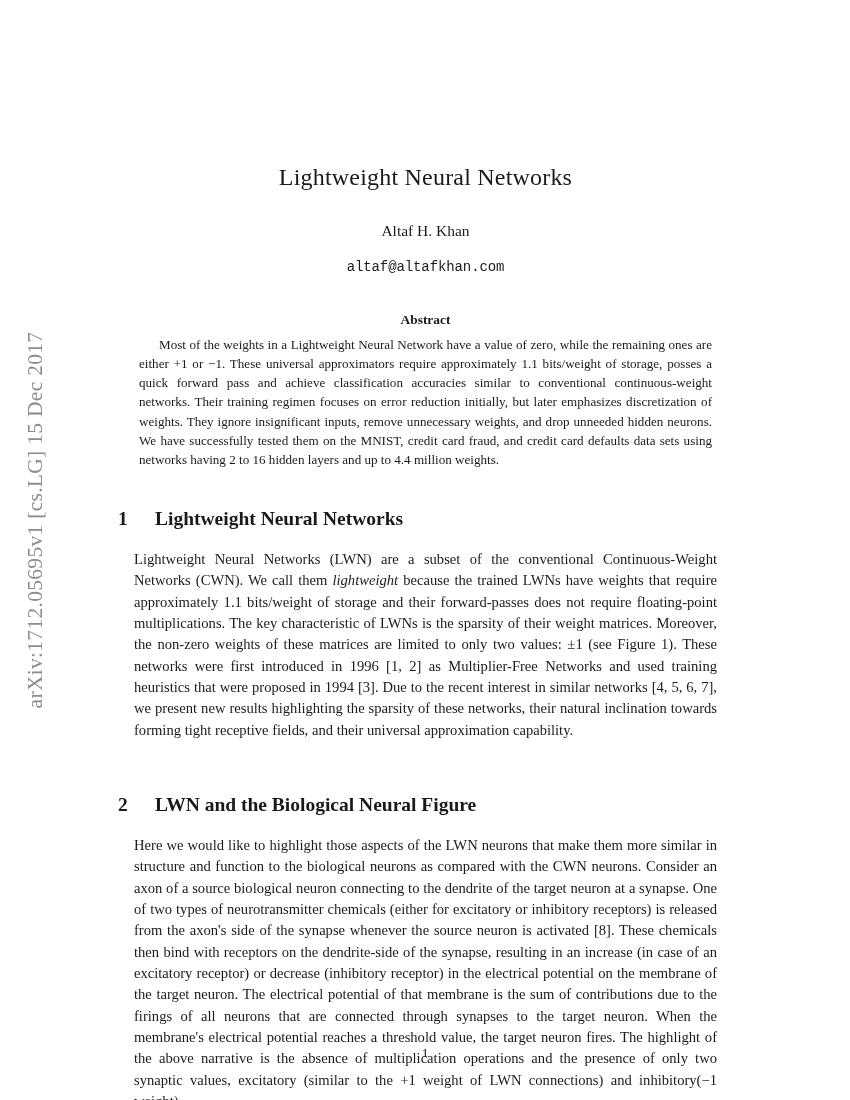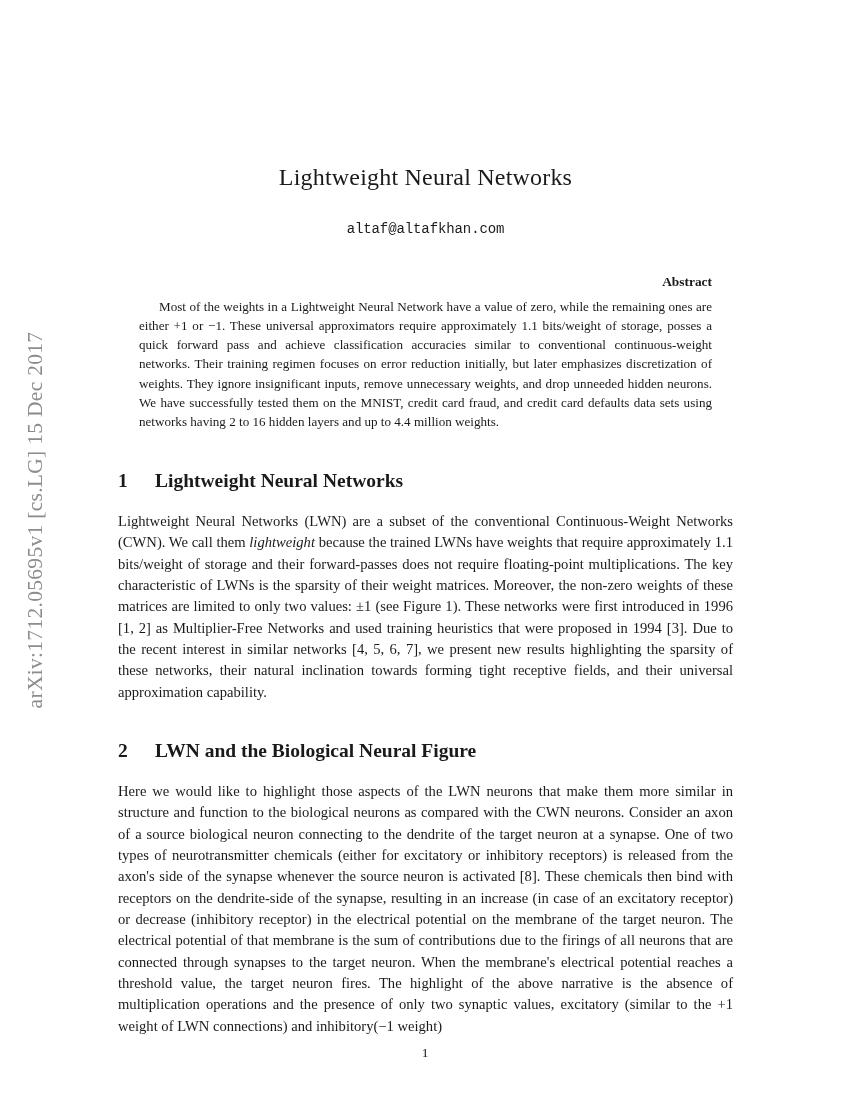--- a/index.html
+++ b/index.html
@@ -61,32 +61,32 @@
     text-align: center;
     margin-top: 29px;
     line-height: 1.42;
   }
   .author-name { font-size: 15.5px; display: block; }
   .author-email {
     display: block;
     font-family: "Liberation Mono", "DejaVu Sans Mono", monospace;
     font-size: 14px;
     letter-spacing: -0.1px;
-    margin-top: 2px;
+    margin-top: 16px;
   }
   .author-address { display: block; font-size: 15.5px; margin-top: 1px; }
   .doc-date { text-align: center; font-size: 15.5px; margin-top: 22px; }
 
   
   .abstract-wrap {
     margin: 0 21px;
     padding-top: 34px;
   }
   .abstract-heading {
-    text-align: right;
+    text-align: center;
     font-size: 13.4px;
     font-weight: bold;
     margin: 0 0 7px 0;
   }
   .abstract-body {
     font-size: 13.1px;
     line-height: 1.465;
     text-align: justify;
     text-indent: 20px;
     margin: 0;
@@ -103,21 +103,21 @@
   .section-num { width: 37px; flex: 0 0 37px; }
   .section-title { flex: 1 1 auto; }
 
   #sec1 { padding-top: 39px; }
   #sec2 { padding-top: 37px; }
 
   .body-par {
     font-size: 14.6px;
     line-height: 1.462;
     text-align: justify;
-    margin: 0;
+    margin: 16px;
     hyphens: none;
   }
   .par-gap-heading { margin-top: 19px; }
 
   i.em { font-style: italic; }
 
   
   #page-number {
     position: absolute;
     left: 0;
@@ -134,20 +134,21 @@
 
   <div id="arxiv-stamp">
     <span class="stamp-text">arXiv:1712.05695v1  [cs.LG]  15 Dec 2017</span>
   </div>
 
   <div id="content">
 
     <h1 class="doc-title">Lightweight Neural Networks</h1>
 
     <div class="author-block">
+      <span class="author-name">Altaf H. Khan</span>
       <span class="author-email">altaf@altafkhan.com</span>
     </div>
 
 
     <div class="abstract-wrap">
       <div class="abstract-heading">Abstract</div>
       <p class="abstract-body">Most of the weights in a Lightweight Neural Network have a value of zero, while the remaining ones are either +1 or −1. These universal approximators require approximately 1.1 bits/weight of storage, posses a quick forward pass and achieve classification accuracies similar to conventional continuous-weight networks. Their training regimen focuses on error reduction initially, but later emphasizes discretization of weights. They ignore insignificant inputs, remove unnecessary weights, and drop unneeded hidden neurons. We have successfully tested them on the MNIST, credit card fraud, and credit card defaults data sets using networks having 2 to 16 hidden layers and up to 4.4 million weights.</p>
     </div>
 
     <div id="sec1">

